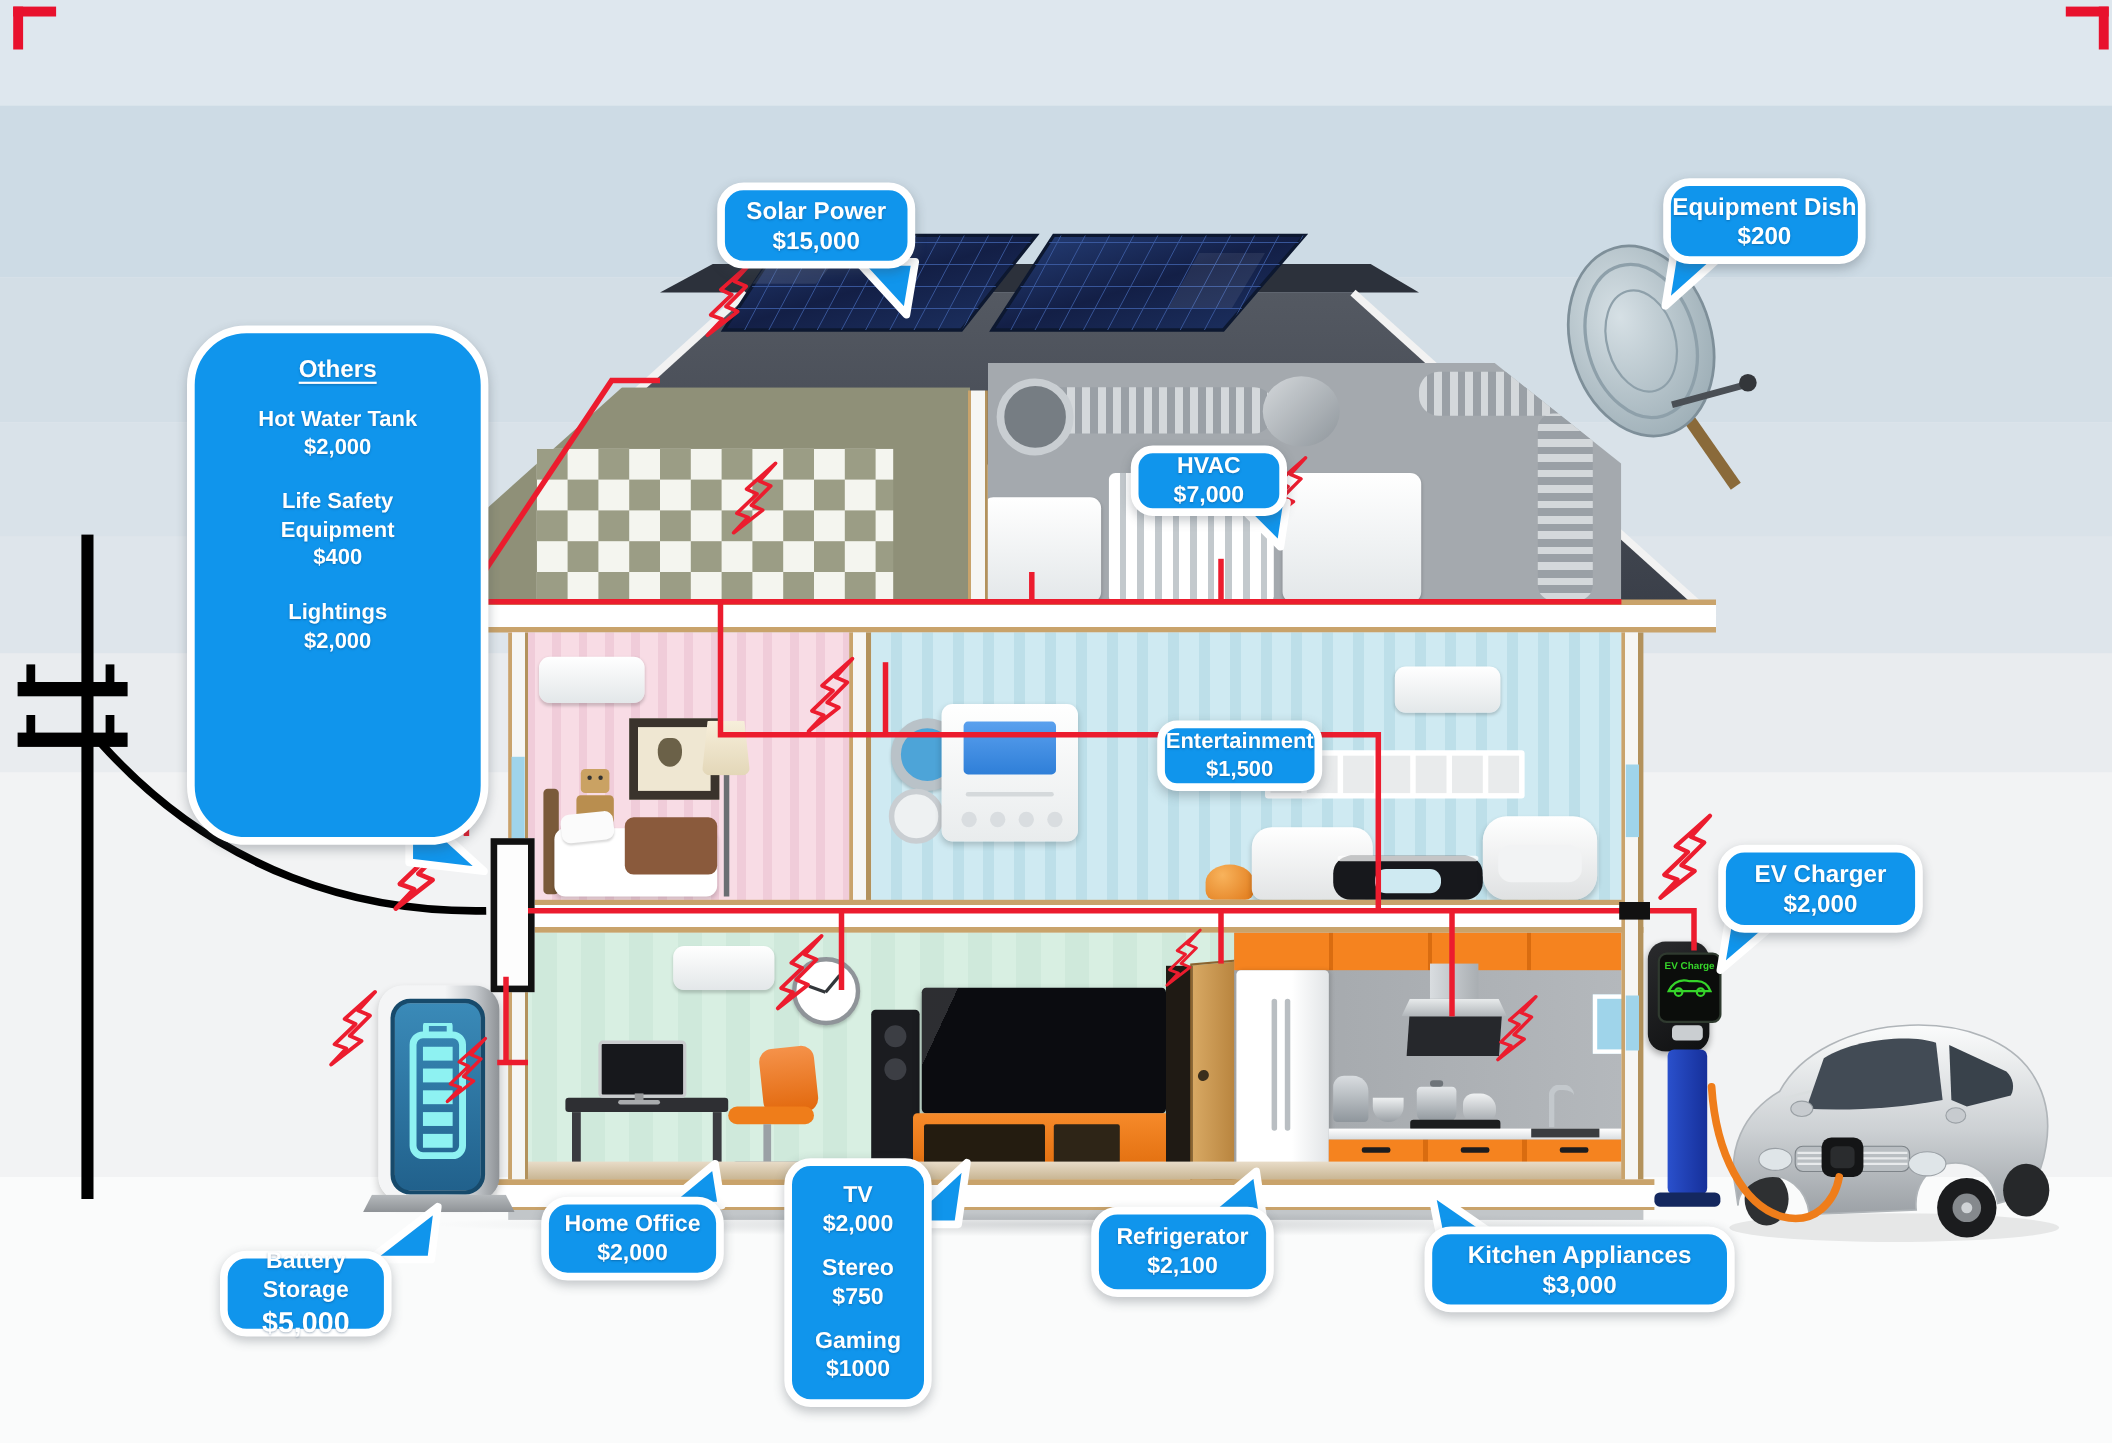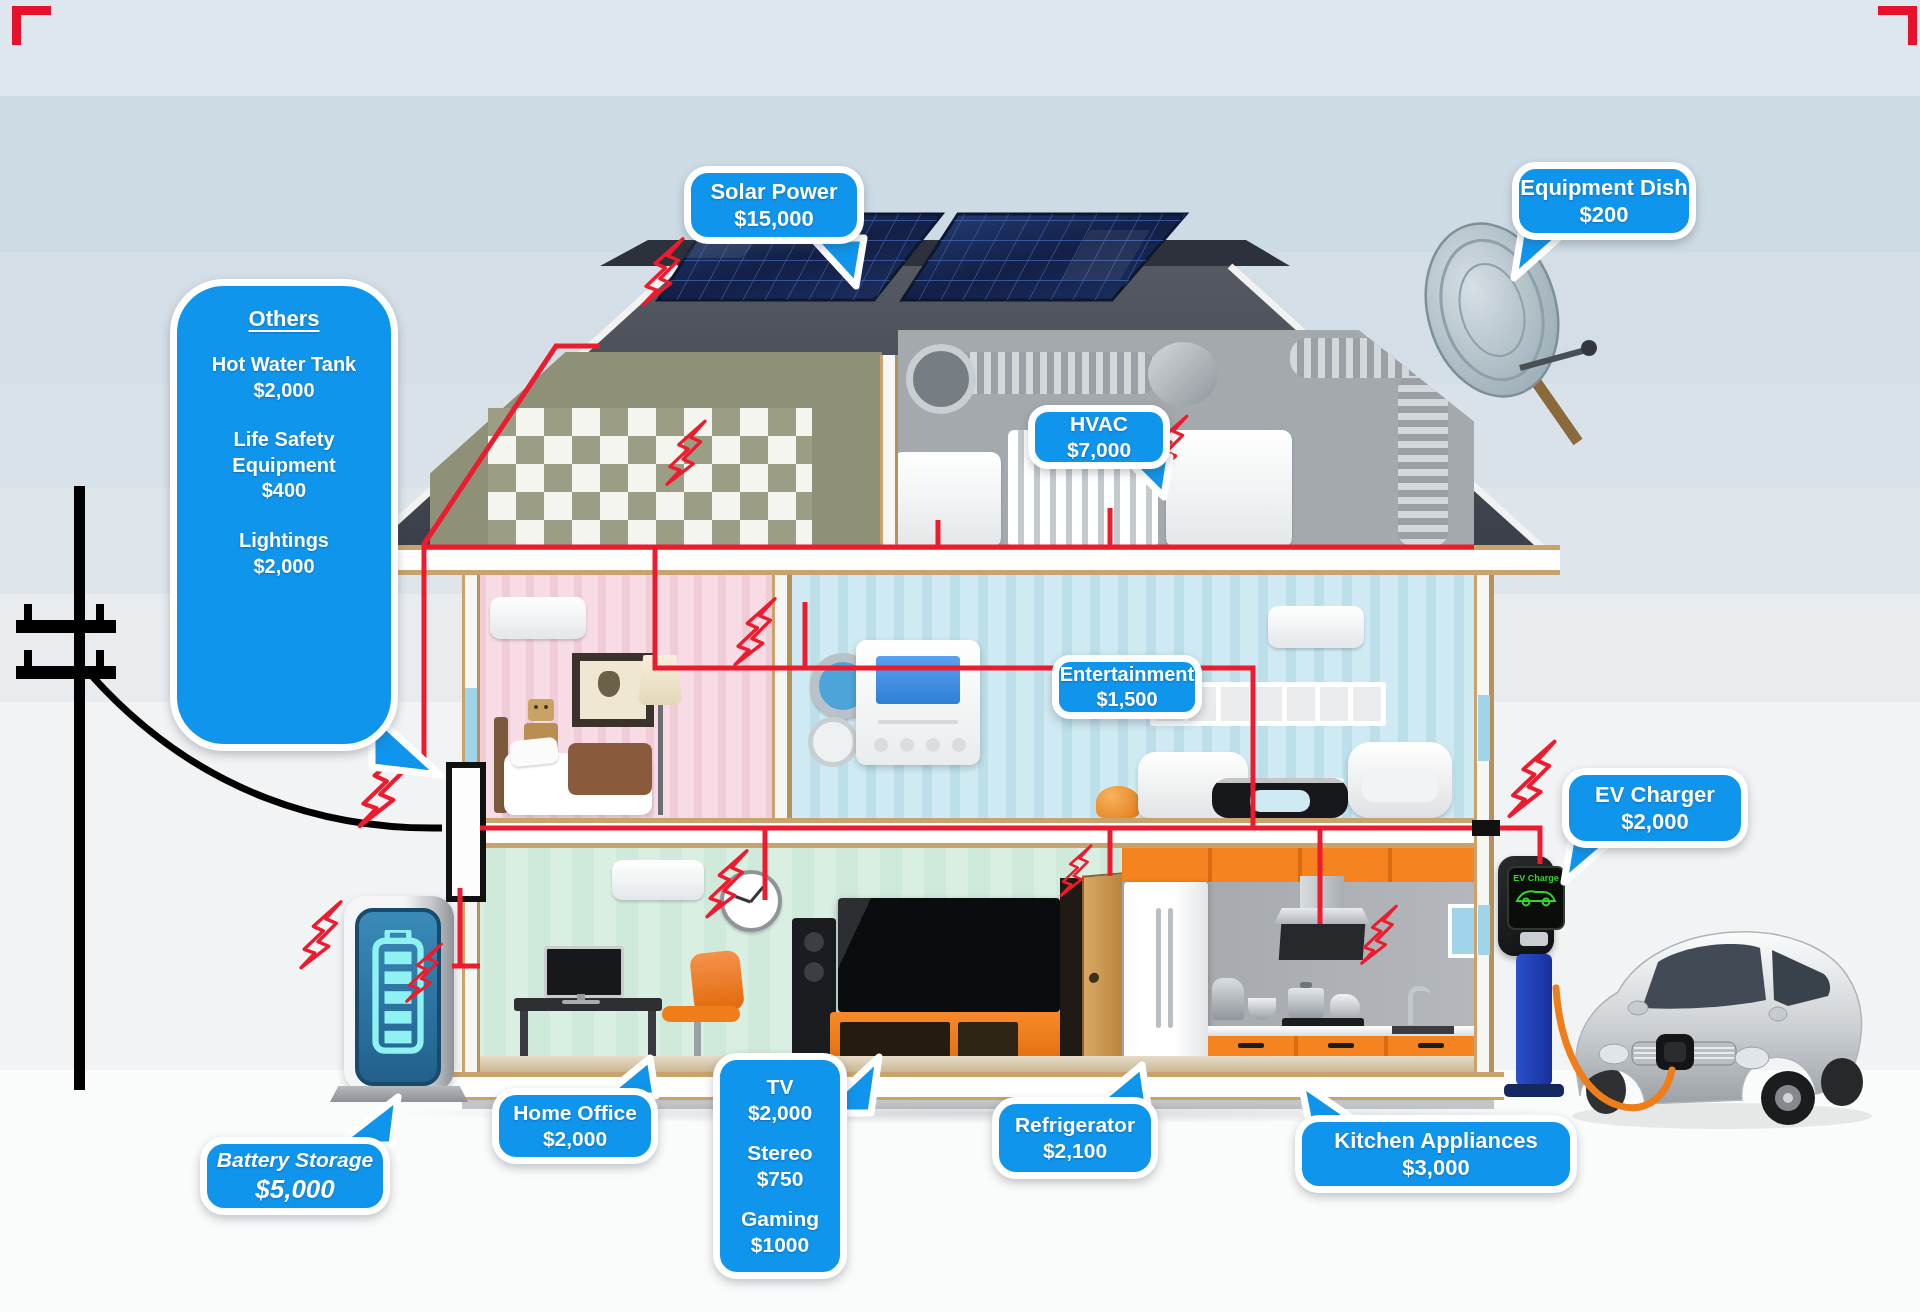--- a/index.html
+++ b/index.html
@@ -373,21 +373,21 @@
     <use href="#bolt" x="732" y="594" width="46" height="74"></use>
     <use href="#bolt" x="356" y="740" width="56" height="90"></use>
     <use href="#bolt" x="298" y="896" width="46" height="76"></use>
     <use href="#bolt" x="404" y="940" width="40" height="64"></use>
     <use href="#bolt" x="704" y="846" width="46" height="74"></use>
     <use href="#bolt" x="1358" y="902" width="42" height="64"></use>
     <use href="#bolt" x="1058" y="842" width="36" height="56"></use>
     <use href="#bolt" x="1506" y="736" width="52" height="84"></use>
   </svg>
 
-  <div class="bubble" style="left:684px;top:166px;width:180px;height:78px;">
+  <div class="bubble" style="left:652px;top:166px;width:180px;height:78px;">
     <svg class="tail" style="left:118px;top:66px;width:66px;height:58px;" viewBox="0 0 66 58">
         <polygon points="10,6 62,6 54,54"></polygon>
       </svg>
     <div class="bubble-body">
       <div class="b-title">Solar Power</div>
       <div class="b-value">$15,000</div>
     </div>
   </div>
 
   <div class="bubble" style="left:1512px;top:162px;width:184px;height:78px;">
@@ -471,31 +471,31 @@
   <div class="bubble" style="left:1295px;top:1115px;width:282px;height:78px;">
     <svg class="tail" style="left:2px;top:-36px;width:70px;height:48px;" viewBox="0 0 70 48">
         <polygon points="62,44 12,44 4,4"></polygon>
       </svg>
     <div class="bubble-body">
       <div class="b-title">Kitchen Appliances</div>
       <div class="b-value">$3,000</div>
     </div>
   </div>
 
-  <div class="bubble" style="left:200px;top:1137px;width:190px;height:78px;font-style:italic;">
+  <div class="bubble" style="left:200px;top:1137px;width:156px;height:78px;">
     <svg class="tail" style="left:128px;top:-46px;width:76px;height:58px;" viewBox="0 0 76 58">
         <polygon points="8,54 64,54 70,6"></polygon>
       </svg>
     <div class="bubble-body">
       <div class="b-title" style="font-size:21px;">Battery Storage</div>
       <div class="b-value" style="font-size:26px;">$5,000</div>
     </div>
   </div>
 
-  <div class="bubble" style="left:170px;top:279px;width:228px;height:472px;">
+  <div class="bubble" style="left:170px;top:296px;width:274px;height:472px;">
     <svg class="tail" style="left:196px;top:426px;width:80px;height:76px;" viewBox="0 0 80 76">
         <polygon points="6,8 6,62 74,70"></polygon>
       </svg>
     <div class="bubble-body others-body">
       <div class="others-heading">Others</div>
       <div class="o-item">
         <div>Hot Water Tank</div>
         <div>$2,000</div>
       </div>
       <div class="o-item">

